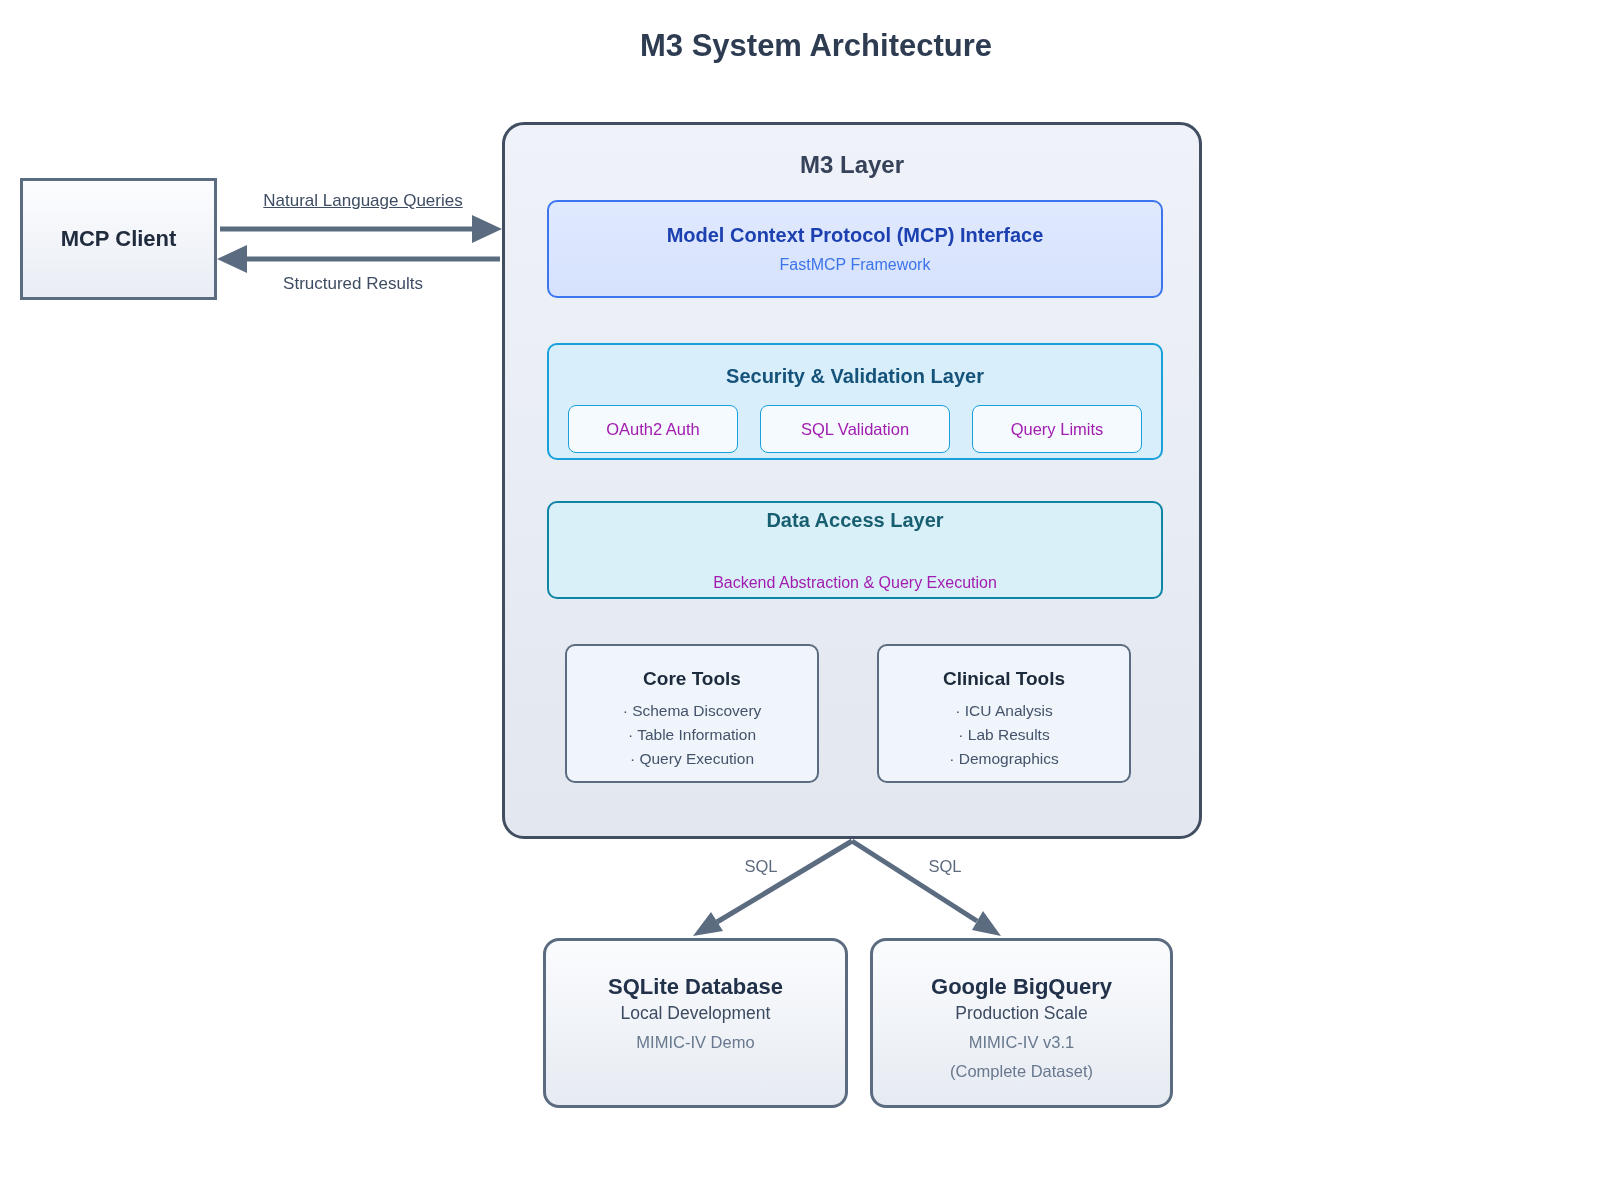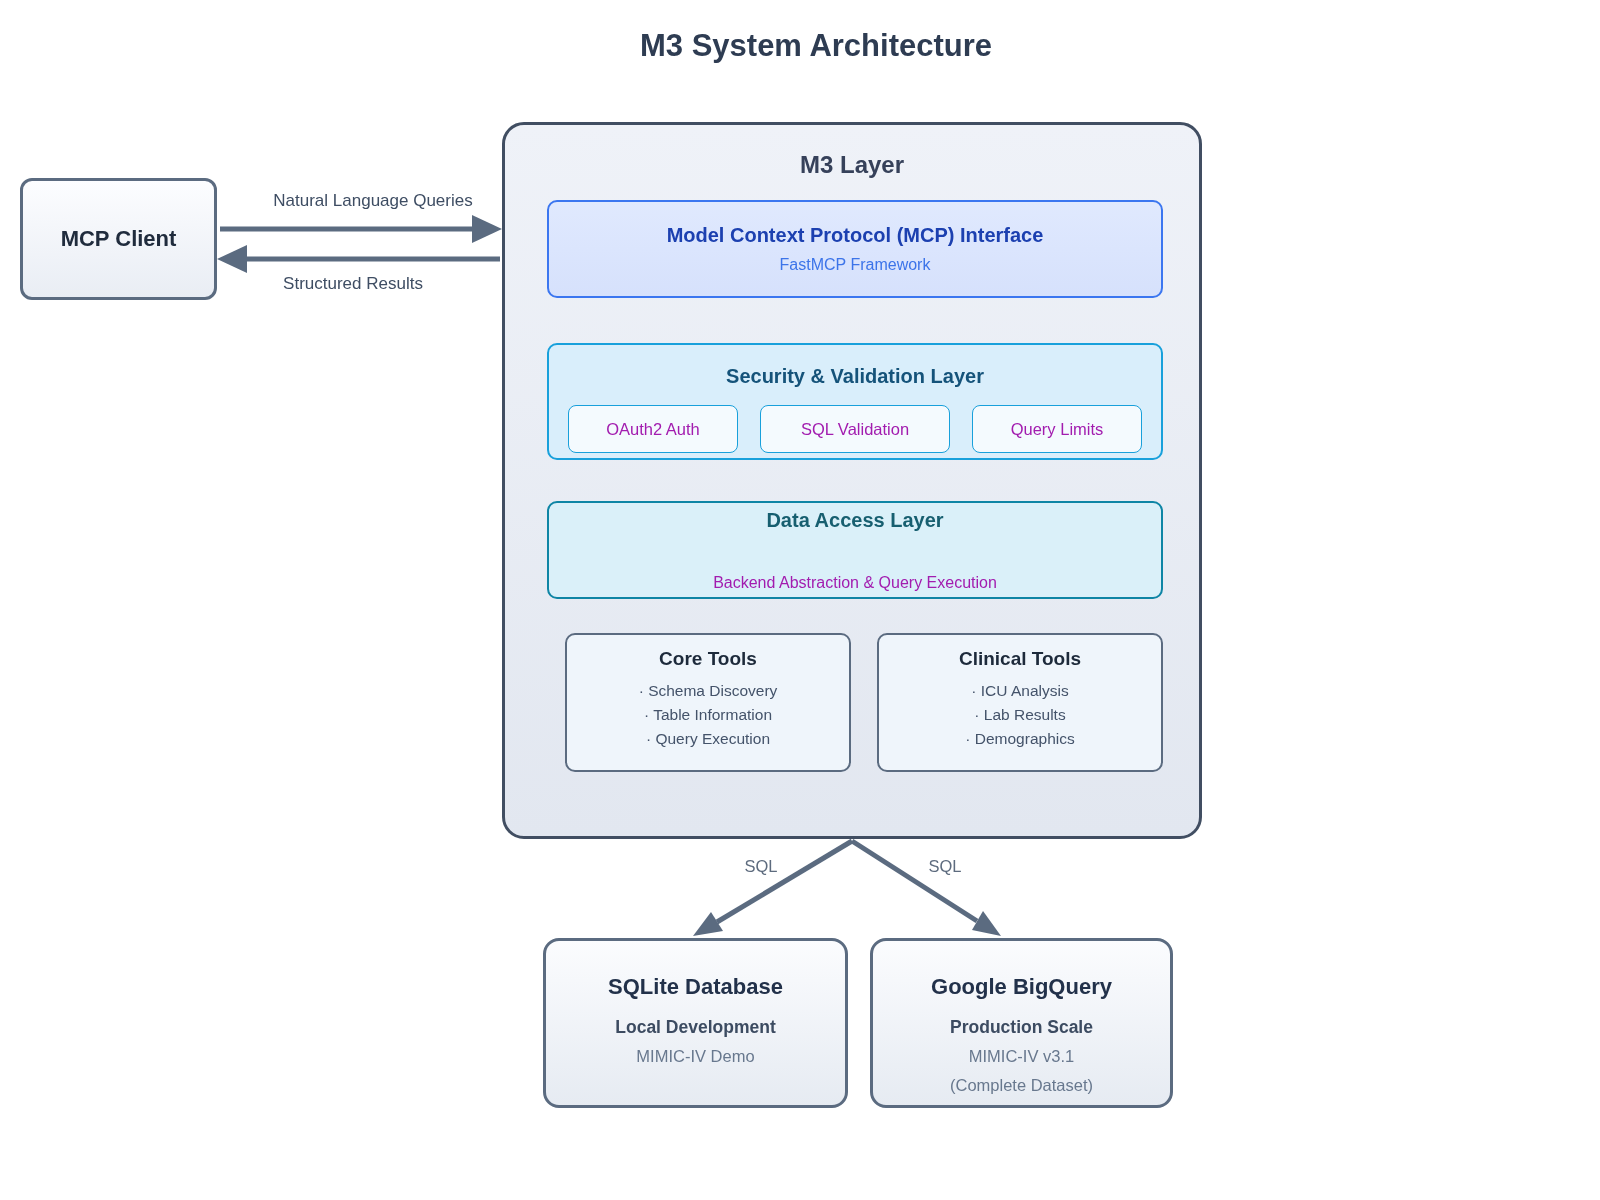--- a/index.html
+++ b/index.html
@@ -6,21 +6,21 @@
   html,body { background:#ffffff; }
   body { font-family:"Liberation Sans","DejaVu Sans",sans-serif; }
   .canvas { position:relative; width:1600px; height:1200px; background:#ffffff; overflow:hidden; }
   .abs { position:absolute; }
 
   .page-title { left:16px; top:28px; width:1600px; text-align:center;
     font-size:31px; font-weight:700; color:#2e3c52; }
 
   
   .client-box { left:20px; top:178px; width:197px; height:122px;
-    border:3px solid #5b6b80; border-radius:12px;
+    border:3px solid #5b6b80; border-radius:0;
     background:linear-gradient(180deg,#fcfdff 0%,#e9edf4 100%);
     display:flex; align-items:center; justify-content:center;
     font-size:22px; font-weight:700; color:#202c3d; }
 
   
   .edge-label { position:absolute; transform:translate(-50%,-50%);
     font-size:17px; color:#3e4d63; white-space:nowrap; }
   .sql-label { position:absolute; transform:translate(-50%,-50%);
     font-size:16.5px; color:#5d6b7e; }
 
@@ -48,36 +48,36 @@
     display:flex; align-items:center; justify-content:center;
     font-size:16.5px; color:#a21caf; }
   .sec-box.w1 { width:170px; } .sec-box.w2 { width:190px; } .sec-box.w3 { width:170px; }
 
   .data-layer { position:absolute; left:42px; top:376px; width:616px; height:98px;
     border:2px solid #0e85a5; border-radius:10px; background:#daf0f9;
     display:flex; flex-direction:column; align-items:center; justify-content:center; gap:10px; }
   .data-title { font-size:20px; font-weight:700; color:#175f70; }
   .data-sub { font-size:16px; color:#a21caf;margin-top:32px; }
 
-  .tool-box { position:absolute; top:508px; width:286px; height:139px;
-    border:2px solid #5b6b80; border-radius:10px; background:#eff5fb; padding-top:12px; }
+  .tool-box { position:absolute; top:519px; width:254px; height:139px;
+    border:2px solid #5b6b80; border-radius:10px; background:#eff5fb; padding-top:21px; }
   .tool-box.core { left:60px; } .tool-box.clinical { left:372px; }
   .tool-title { text-align:center; font-size:19px; font-weight:700; color:#1d2a3b; line-height:24px; }
   .tool-items { margin-top:8px; display:flex; flex-direction:column; align-items:center; }
   .tool-item { font-size:15.5px; color:#44536a; line-height:24px; }
   .tool-item::before { content:"· "; color:#44536a; }
 
   
   .db-box { top:938px; width:305px; height:170px; position:absolute;
     border:3px solid #5b6b80; border-radius:16px;
     background:linear-gradient(180deg,#fbfcfe 0%,#e6ebf2 100%);
     text-align:center; padding-top:32px; }
   .db-box.sqlite { left:543px; } .db-box.bigquery { left:870px; width:303px; }
   .db-title { font-size:22px; font-weight:700; color:#22314a; line-height:28px; }
-  .db-line1 { margin-top:14px; font-size:17.5px; color:#3c4b61; line-height:24px;font-weight:bold; }
+  .db-line1 { margin-top:0; font-size:17.5px; color:#3c4b61; line-height:24px; }
   .db-line2, .db-line3 { margin-top:5px; font-size:16.5px; color:#68788e; line-height:24px; }
 </style>
 </head>
 <body>
 
 <div class="canvas">
 
   <div class="abs page-title">M3 System Architecture</div>
 
   <svg class="connectors" viewBox="0 0 1600 1200" xmlns="http://www.w3.org/2000/svg">
@@ -92,21 +92,21 @@
     <g stroke="#5b6b80" fill="#5b6b80">
       <line x1="852" y1="841" x2="717" y2="922" stroke-width="5"></line>
       <polygon points="693,936 711,912 723,931" stroke="none"></polygon>
     </g>
     <g stroke="#5b6b80" fill="#5b6b80">
       <line x1="852" y1="841" x2="977" y2="921" stroke-width="5"></line>
       <polygon points="1001,936 972,930 983,911" stroke="none"></polygon>
     </g>
   </svg>
 
-  <div class="edge-label" style="left:373px; top:201px;">Natural Language Queries</div>
+  <div class="edge-label" style="left:363px; top:201px;text-decoration:underline;">Natural Language Queries</div>
   <div class="edge-label" style="left:353px; top:284px;">Structured Results</div>
   <div class="sql-label" style="left:761px; top:866px;">SQL</div>
   <div class="sql-label" style="left:945px; top:866px;">SQL</div>
 
   <div class="abs client-box">
     <span>MCP Client</span>
   </div>
 
   <div class="abs server-box">
     <div class="server-title">M3 Layer</div>

